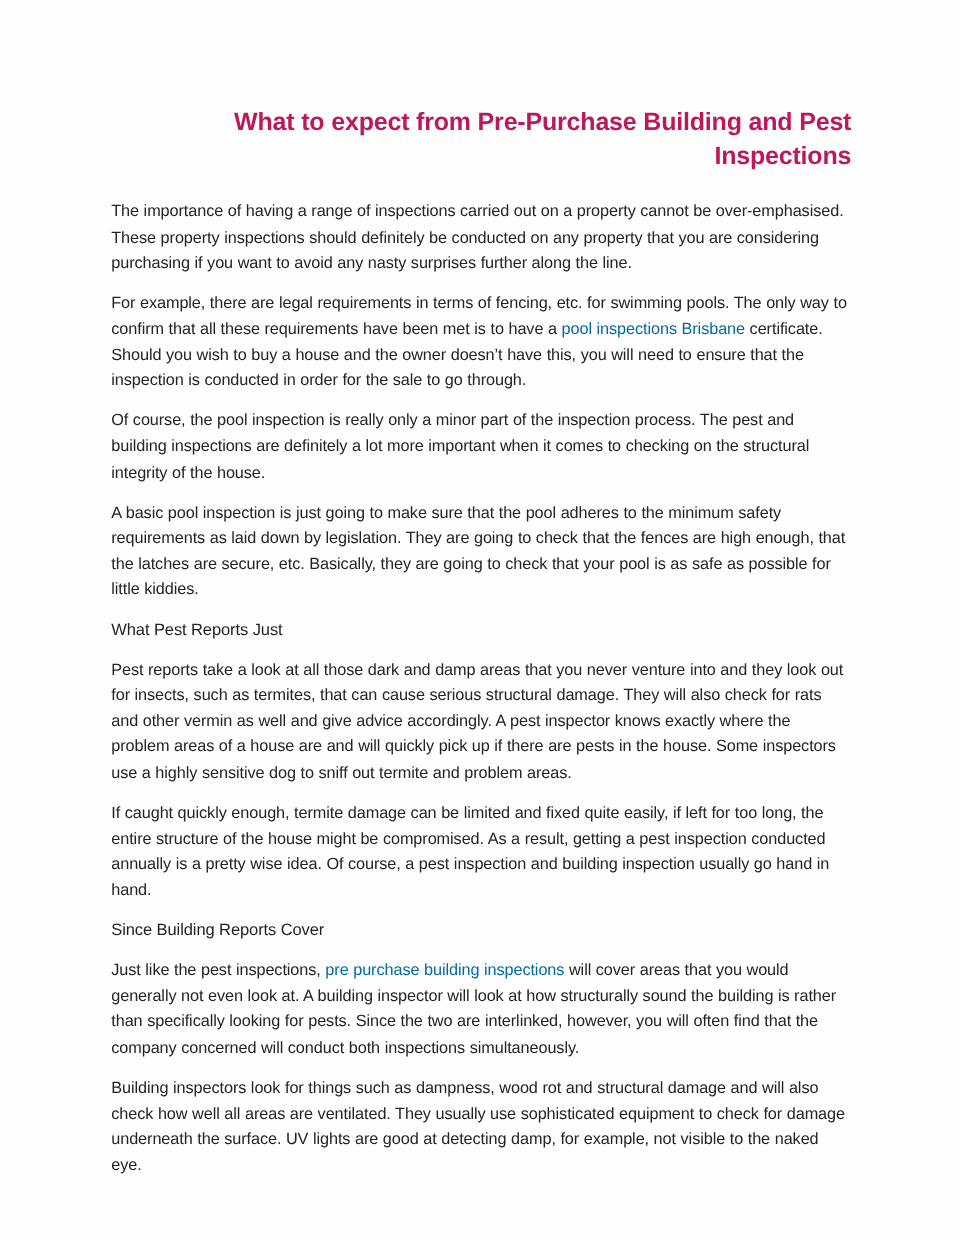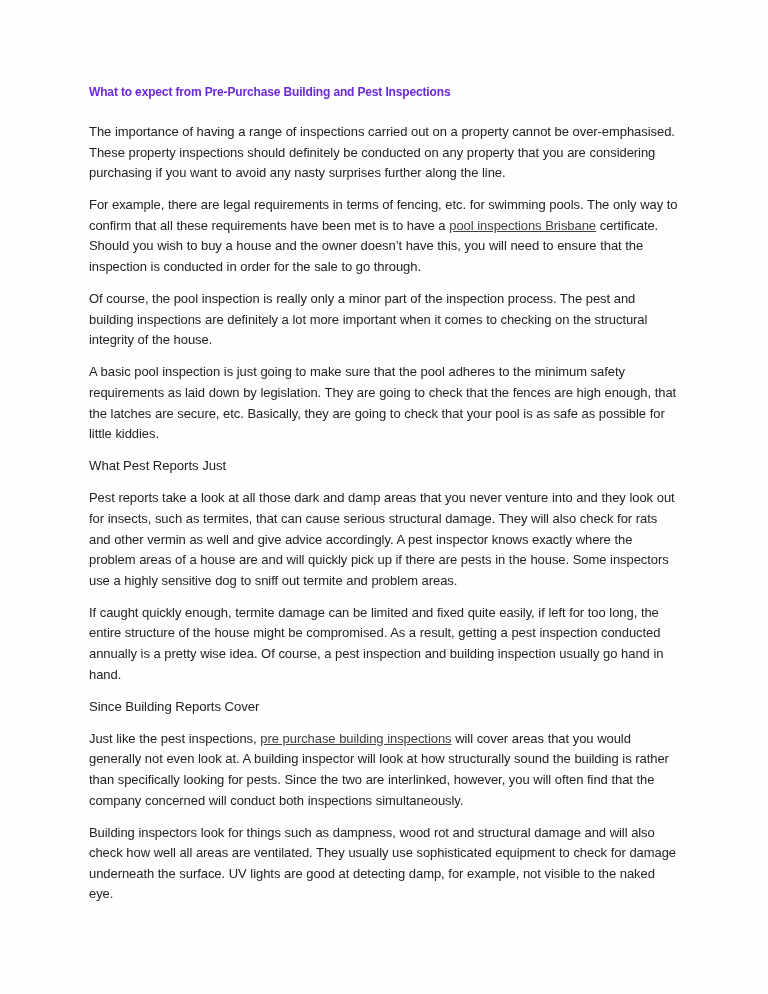--- a/index.html
+++ b/index.html
@@ -24,24 +24,24 @@
   }
 
   .doc-body {
     position: absolute;
     left: 89px;
     top: 85px;
     width: 592px;
   }
 
   .doc-title {
-    font-size: 12px;
+    font-size: 20px;
     font-weight: bold;
-    color: #6d28d9;
-    text-align: left;
+    color: #be185d;
+    text-align: right;
     line-height: 1.33;
     letter-spacing: -0.15px;
     margin: 0 0 21px 0;
     padding: 0;
   }
 
   .para {
     font-size: 13px;
     color: #232323;
     line-height: 20.6px;
@@ -56,22 +56,21 @@
     font-size: 13.2px;
     font-weight: normal;
     color: #232323;
     line-height: 20.6px;
     margin: 0 0 11.5px 0;
     padding: 0;
     letter-spacing: -0.005em;
   }
 
   .doc-link {
-    color: #404040;
-    text-decoration: underline;
+    color: #0369a1;
     text-underline-offset: 1px;
     cursor: pointer;
   }
 </style>
 </head>
 <body>
 
 <div class="page">
   <div class="doc-body">
     <h1 class="doc-title">What to expect from Pre-Purchase Building and Pest Inspections</h1>

